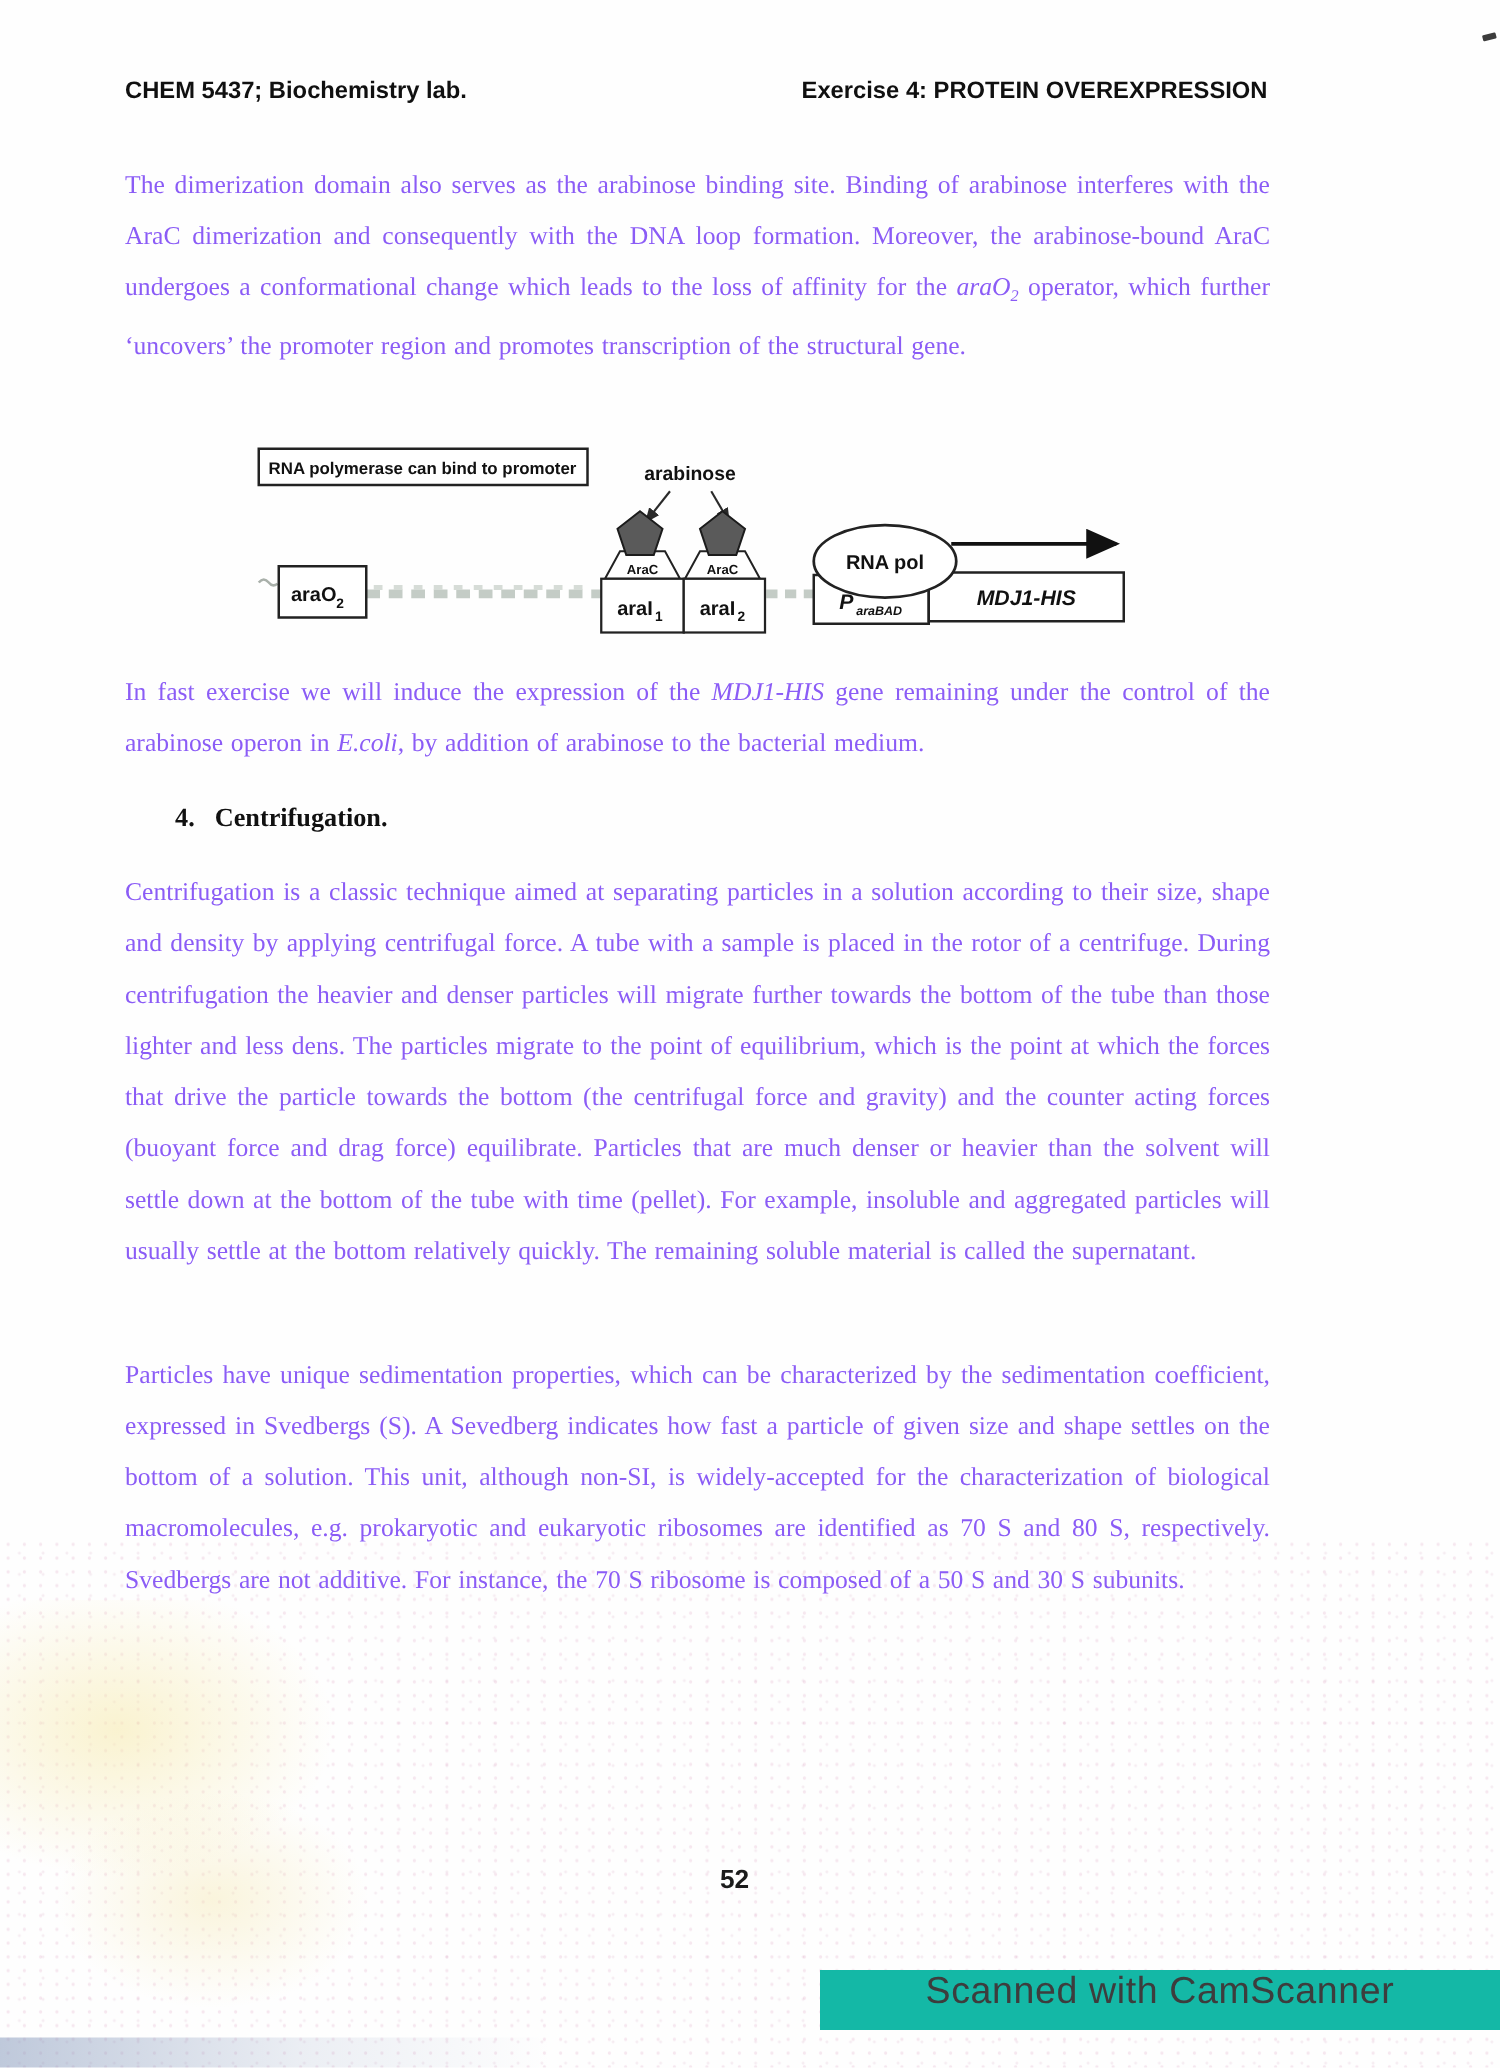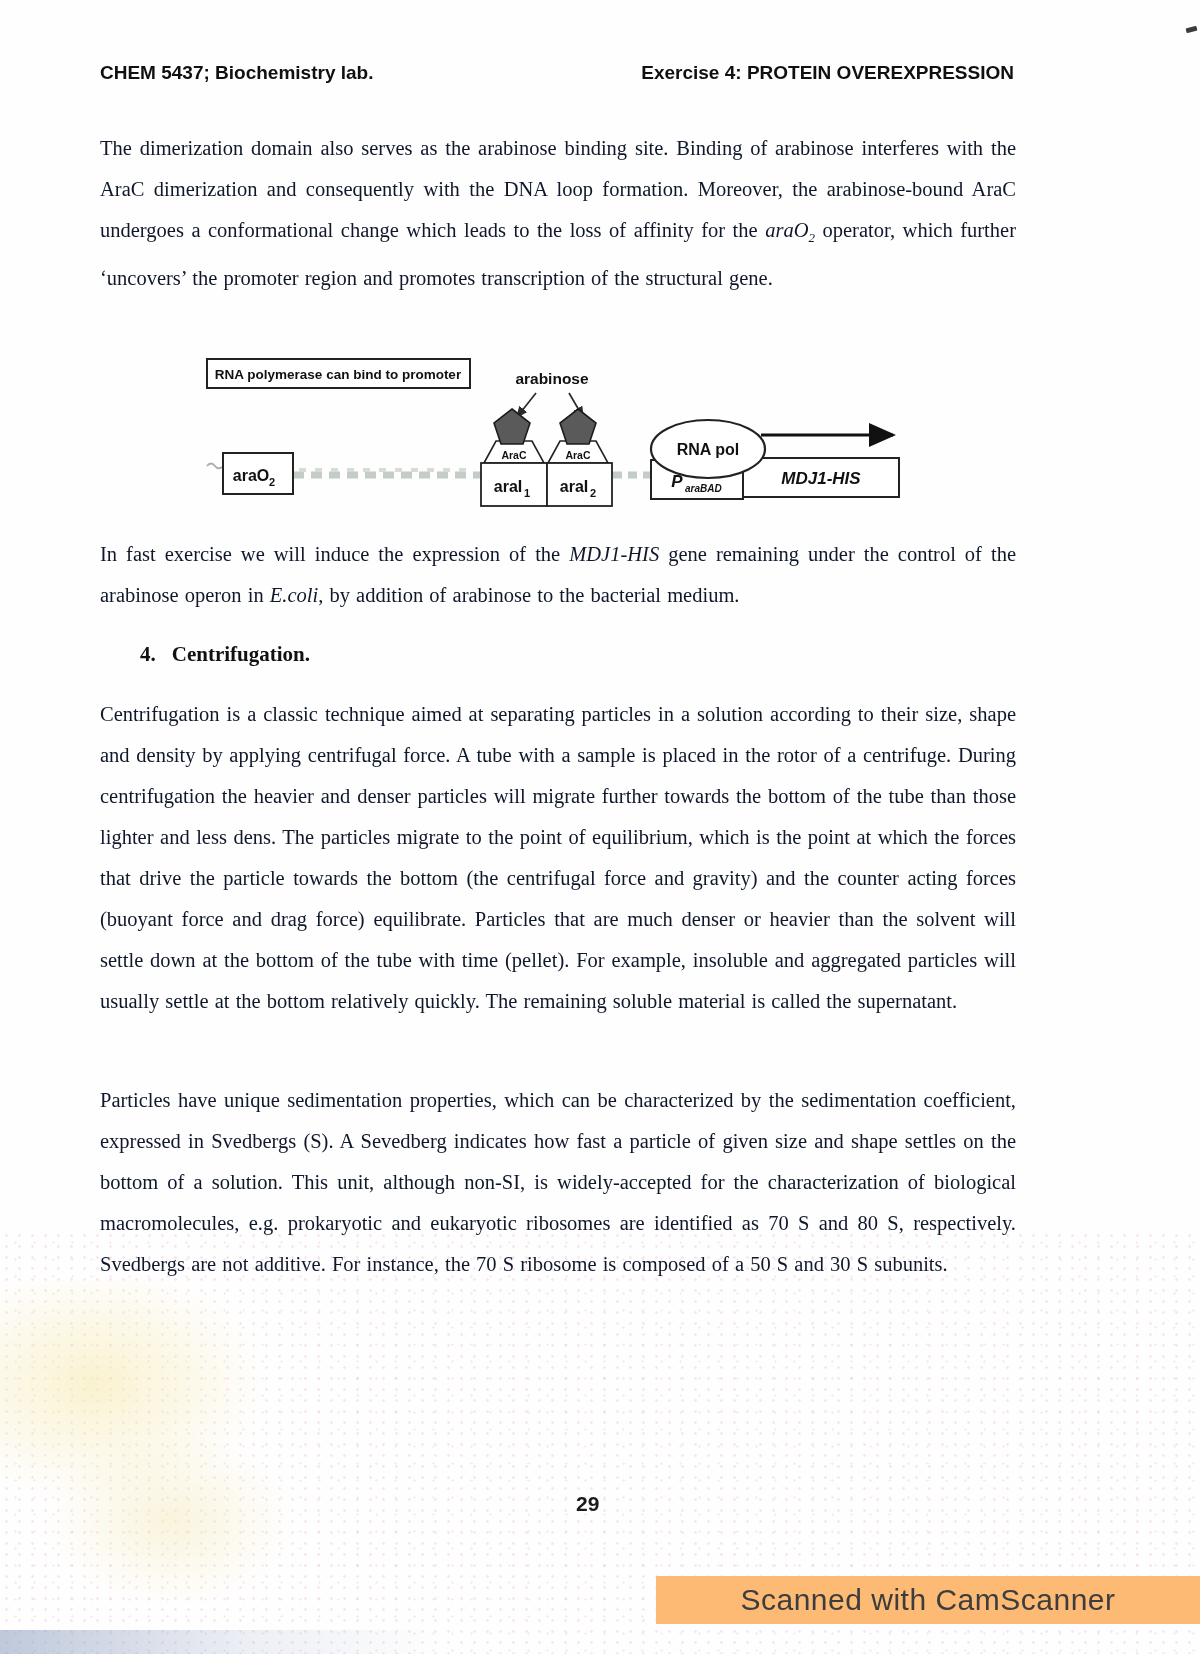--- a/index.html
+++ b/index.html
@@ -8,21 +8,21 @@
     font-family:"Liberation Serif",serif;color:#161616;overflow:hidden;
   }
   .page-header{
     position:absolute;top:62px;left:100px;width:914px;
     display:flex;justify-content:space-between;
     font-family:"Liberation Sans",sans-serif;font-size:19px;font-weight:600;color:#101010;
   }
   p.body{
     position:absolute;left:100px;width:916px;margin:0;
     font-size:20.5px;line-height:41px;text-align:justify;
-    color:#0f172a;word-spacing:1px;
+    color:#8b5cf6;word-spacing:1px;
   }
   .para1{top:128px;}
   .para2{top:534px;}
   .para3{top:694px;}
   .para4{top:1080px;}
   .it{font-style:italic;}
   .bold{font-weight:normal;}
   sub.small{font-size:13px;}
   .section-heading{
     position:absolute;top:642px;left:140px;margin:0;
@@ -50,22 +50,22 @@
   }
   .stain2{
     position:absolute;left:40px;top:1430px;width:260px;height:180px;pointer-events:none;
     background:radial-gradient(ellipse at 50% 50%, rgba(243,228,165,0.38), rgba(243,228,165,0) 68%);
   }
   .bluebar{
     position:absolute;left:0;top:1630px;width:440px;height:24px;pointer-events:none;
     background:linear-gradient(to right, rgba(128,148,184,0.50), rgba(128,148,184,0.15) 55%, rgba(128,148,184,0));
   }
   .wm-band{
-    position:absolute;left:656px;top:1576px;width:544px;height:48px;background:#fdba74;
-    display:flex;align-items:center;justify-content:center;
+    position:absolute;left:656px;top:1576px;width:544px;height:48px;background:#14b8a6;
+    display:flex;justify-content:center;
   }
   .wm-text{
     font-family:"Liberation Sans",sans-serif;font-size:30px;color:#3d3d3d;letter-spacing:0.5px;
   }
   .corner-mark{
     position:absolute;right:3px;top:27px;width:11px;height:5px;background:#3c3c3c;
     transform:rotate(-14deg);border-radius:1px;
   }
   .d-sans{font-family:"Liberation Sans",sans-serif;}
 </style>
@@ -144,20 +144,20 @@
   <h3 class="section-heading"><span>4.</span><span class="title">Centrifugation.</span></h3>
 
   <p class="body para3"><span>Centrifugation is a classic technique aimed at separating particles in a solution according to their size, shape and density by applying centrifugal force. A tube with a sample is placed in the rotor of a centrifuge. During centrifugation the heavier and denser particles will migrate further towards the bottom of the tube than those lighter and less dens. The particles migrate to the point of equilibrium, which is the point at which the forces that drive the particle towards the bottom (the centrifugal force and gravity) and the counter acting forces (buoyant force and drag force) equilibrate. Particles that are much denser or heavier than the solvent will settle down at the bottom of the tube with time </span><span class="bold">(pellet)</span><span>. For example, insoluble and aggregated particles will usually settle at the bottom relatively quickly. The remaining soluble material is called the </span><span class="bold">supernatant</span><span>.</span></p>
 
   <p class="body para4"><span>Particles have unique sedimentation properties, which can be characterized by the sedimentation coefficient, expressed in Svedbergs (S). A </span><span class="bold">Sevedberg</span><span> indicates how fast a particle of given size and shape settles on the bottom of a solution. This unit, although non-SI, is widely-accepted for the characterization of biological macromolecules, e.g. prokaryotic and eukaryotic ribosomes are identified as 70 S and 80 S, respectively. Svedbergs are not additive. For instance, the 70 S ribosome is composed of a 50 S and 30 S subunits.</span></p>
 
   <div class="speckle"></div>
   <div class="stain1"></div>
   <div class="stain2"></div>
 
-  <div class="pageno">29</div>
+  <div class="pageno">52</div>
 
   <div class="bluebar"></div>
   <div class="wm-band">
     <span class="wm-text">Scanned with CamScanner</span>
   </div>
 
 </div>
 
 </body></html>

